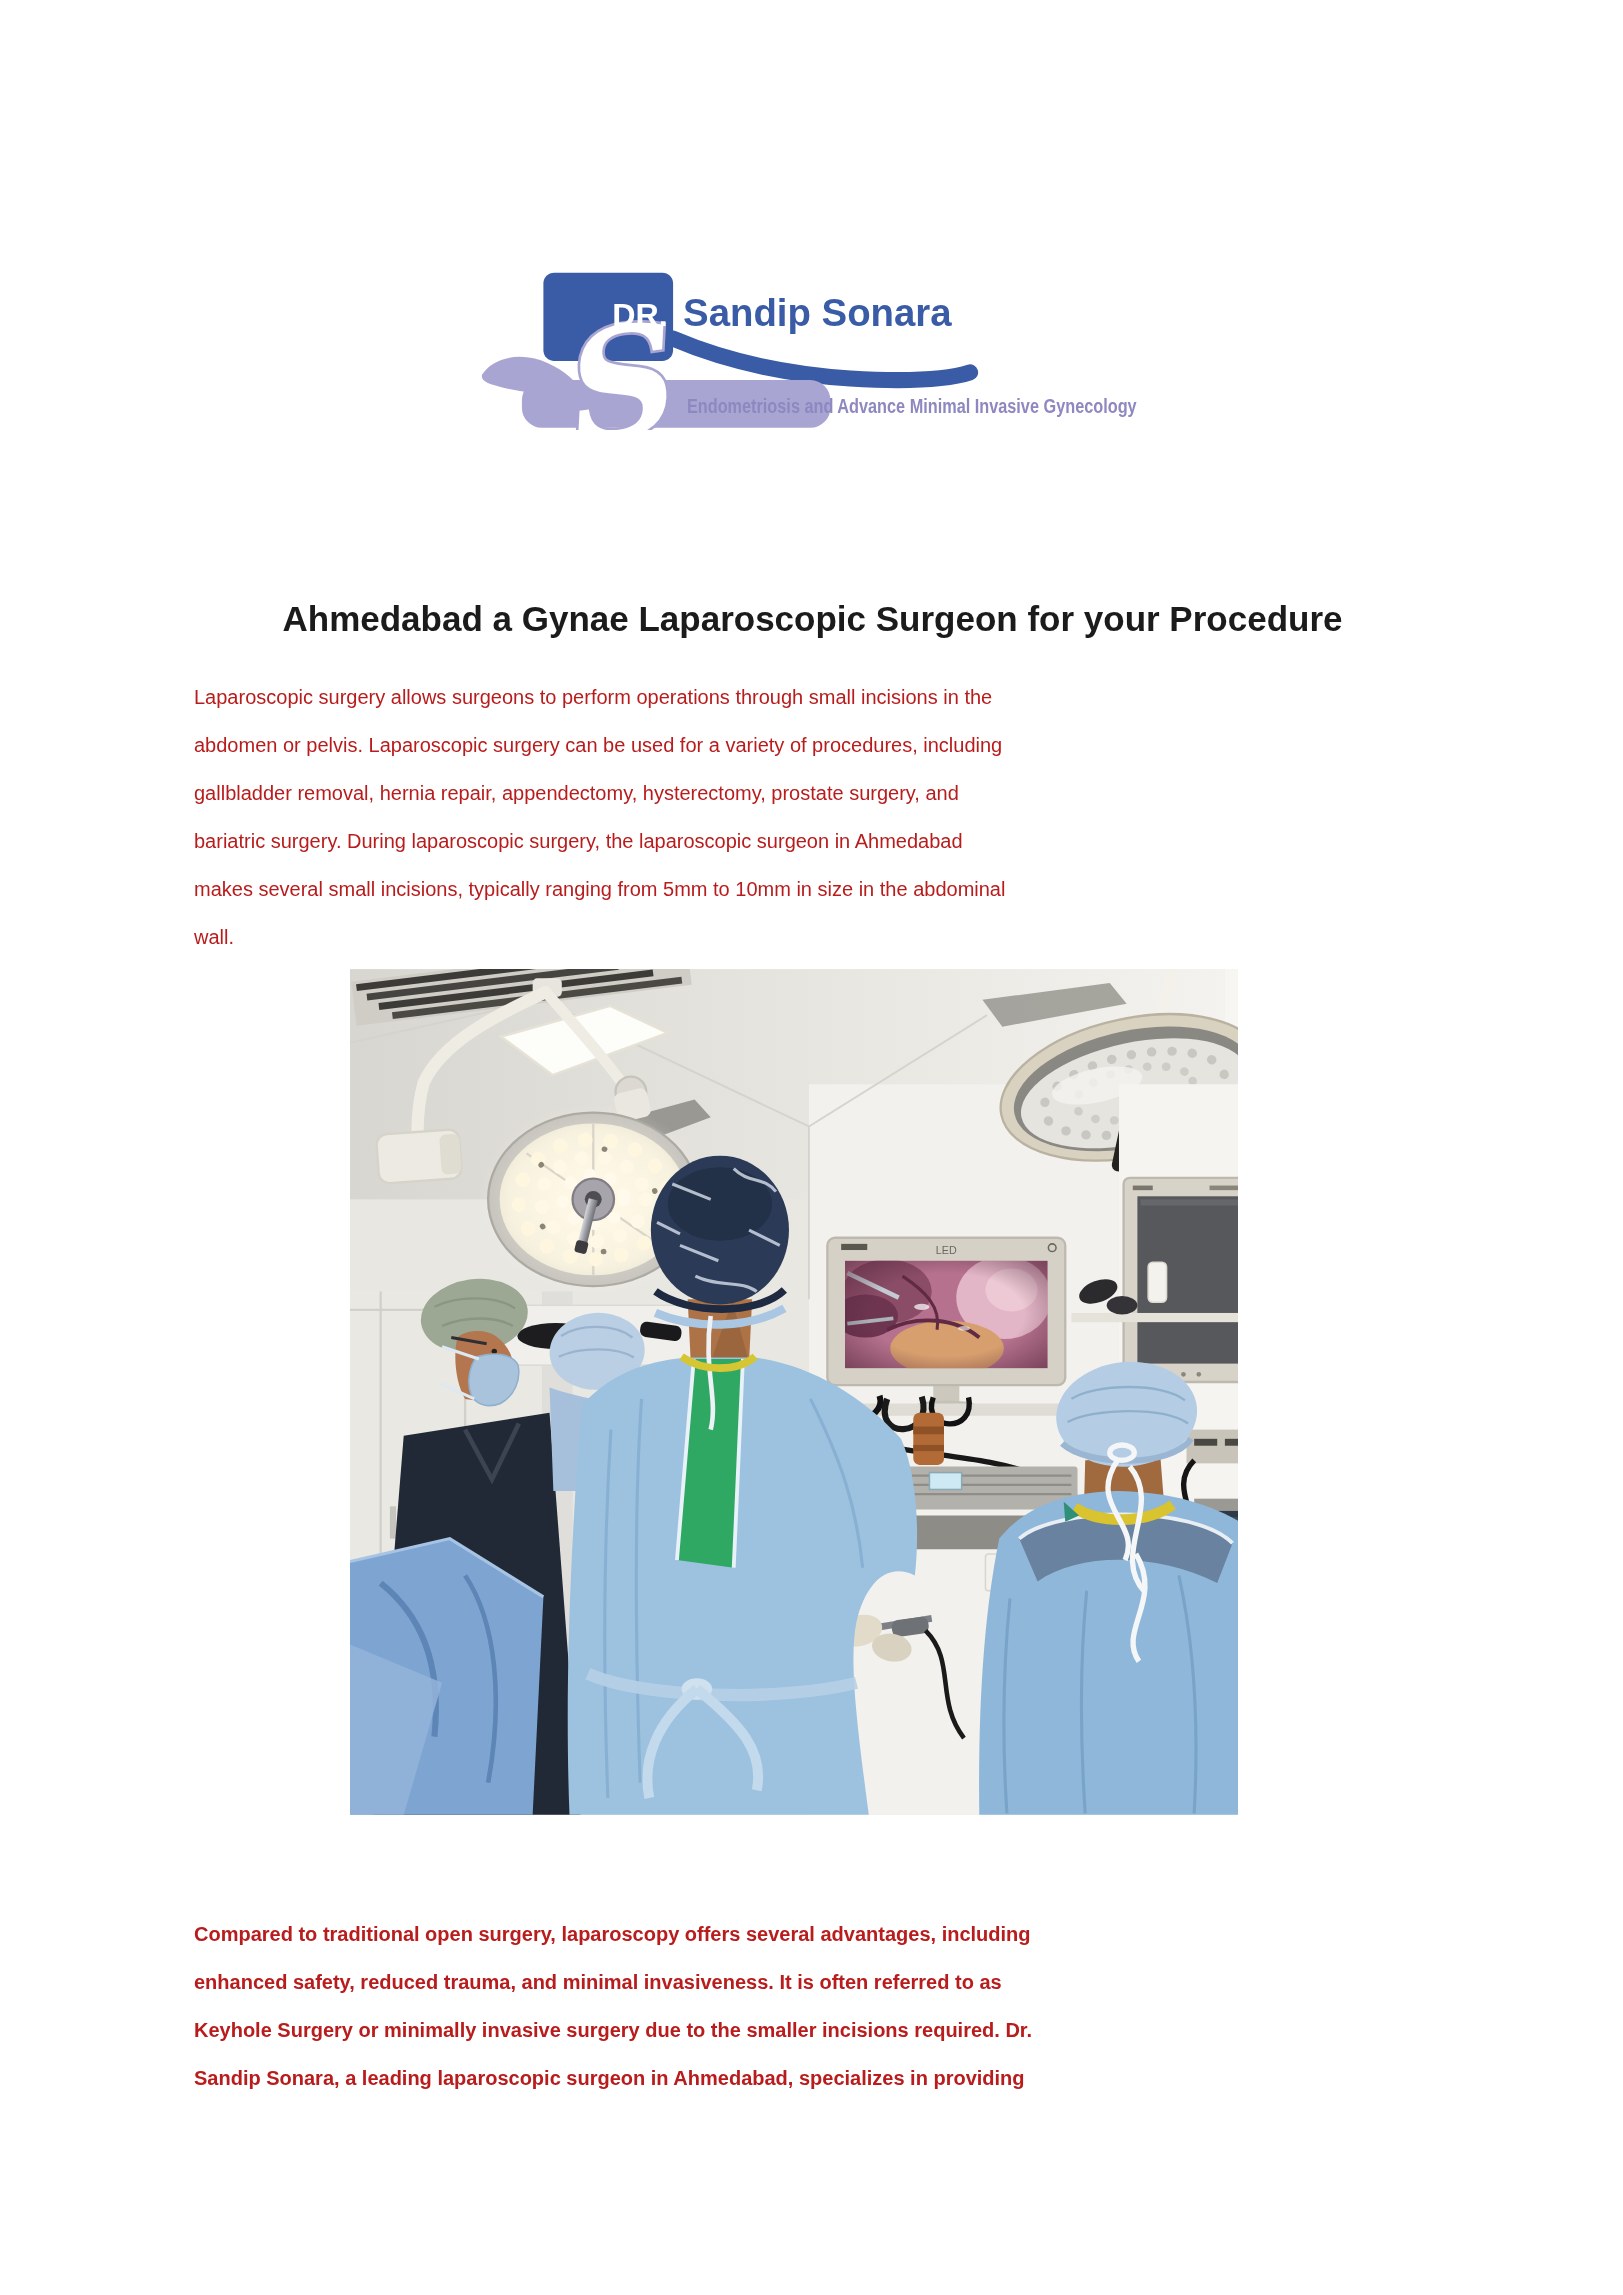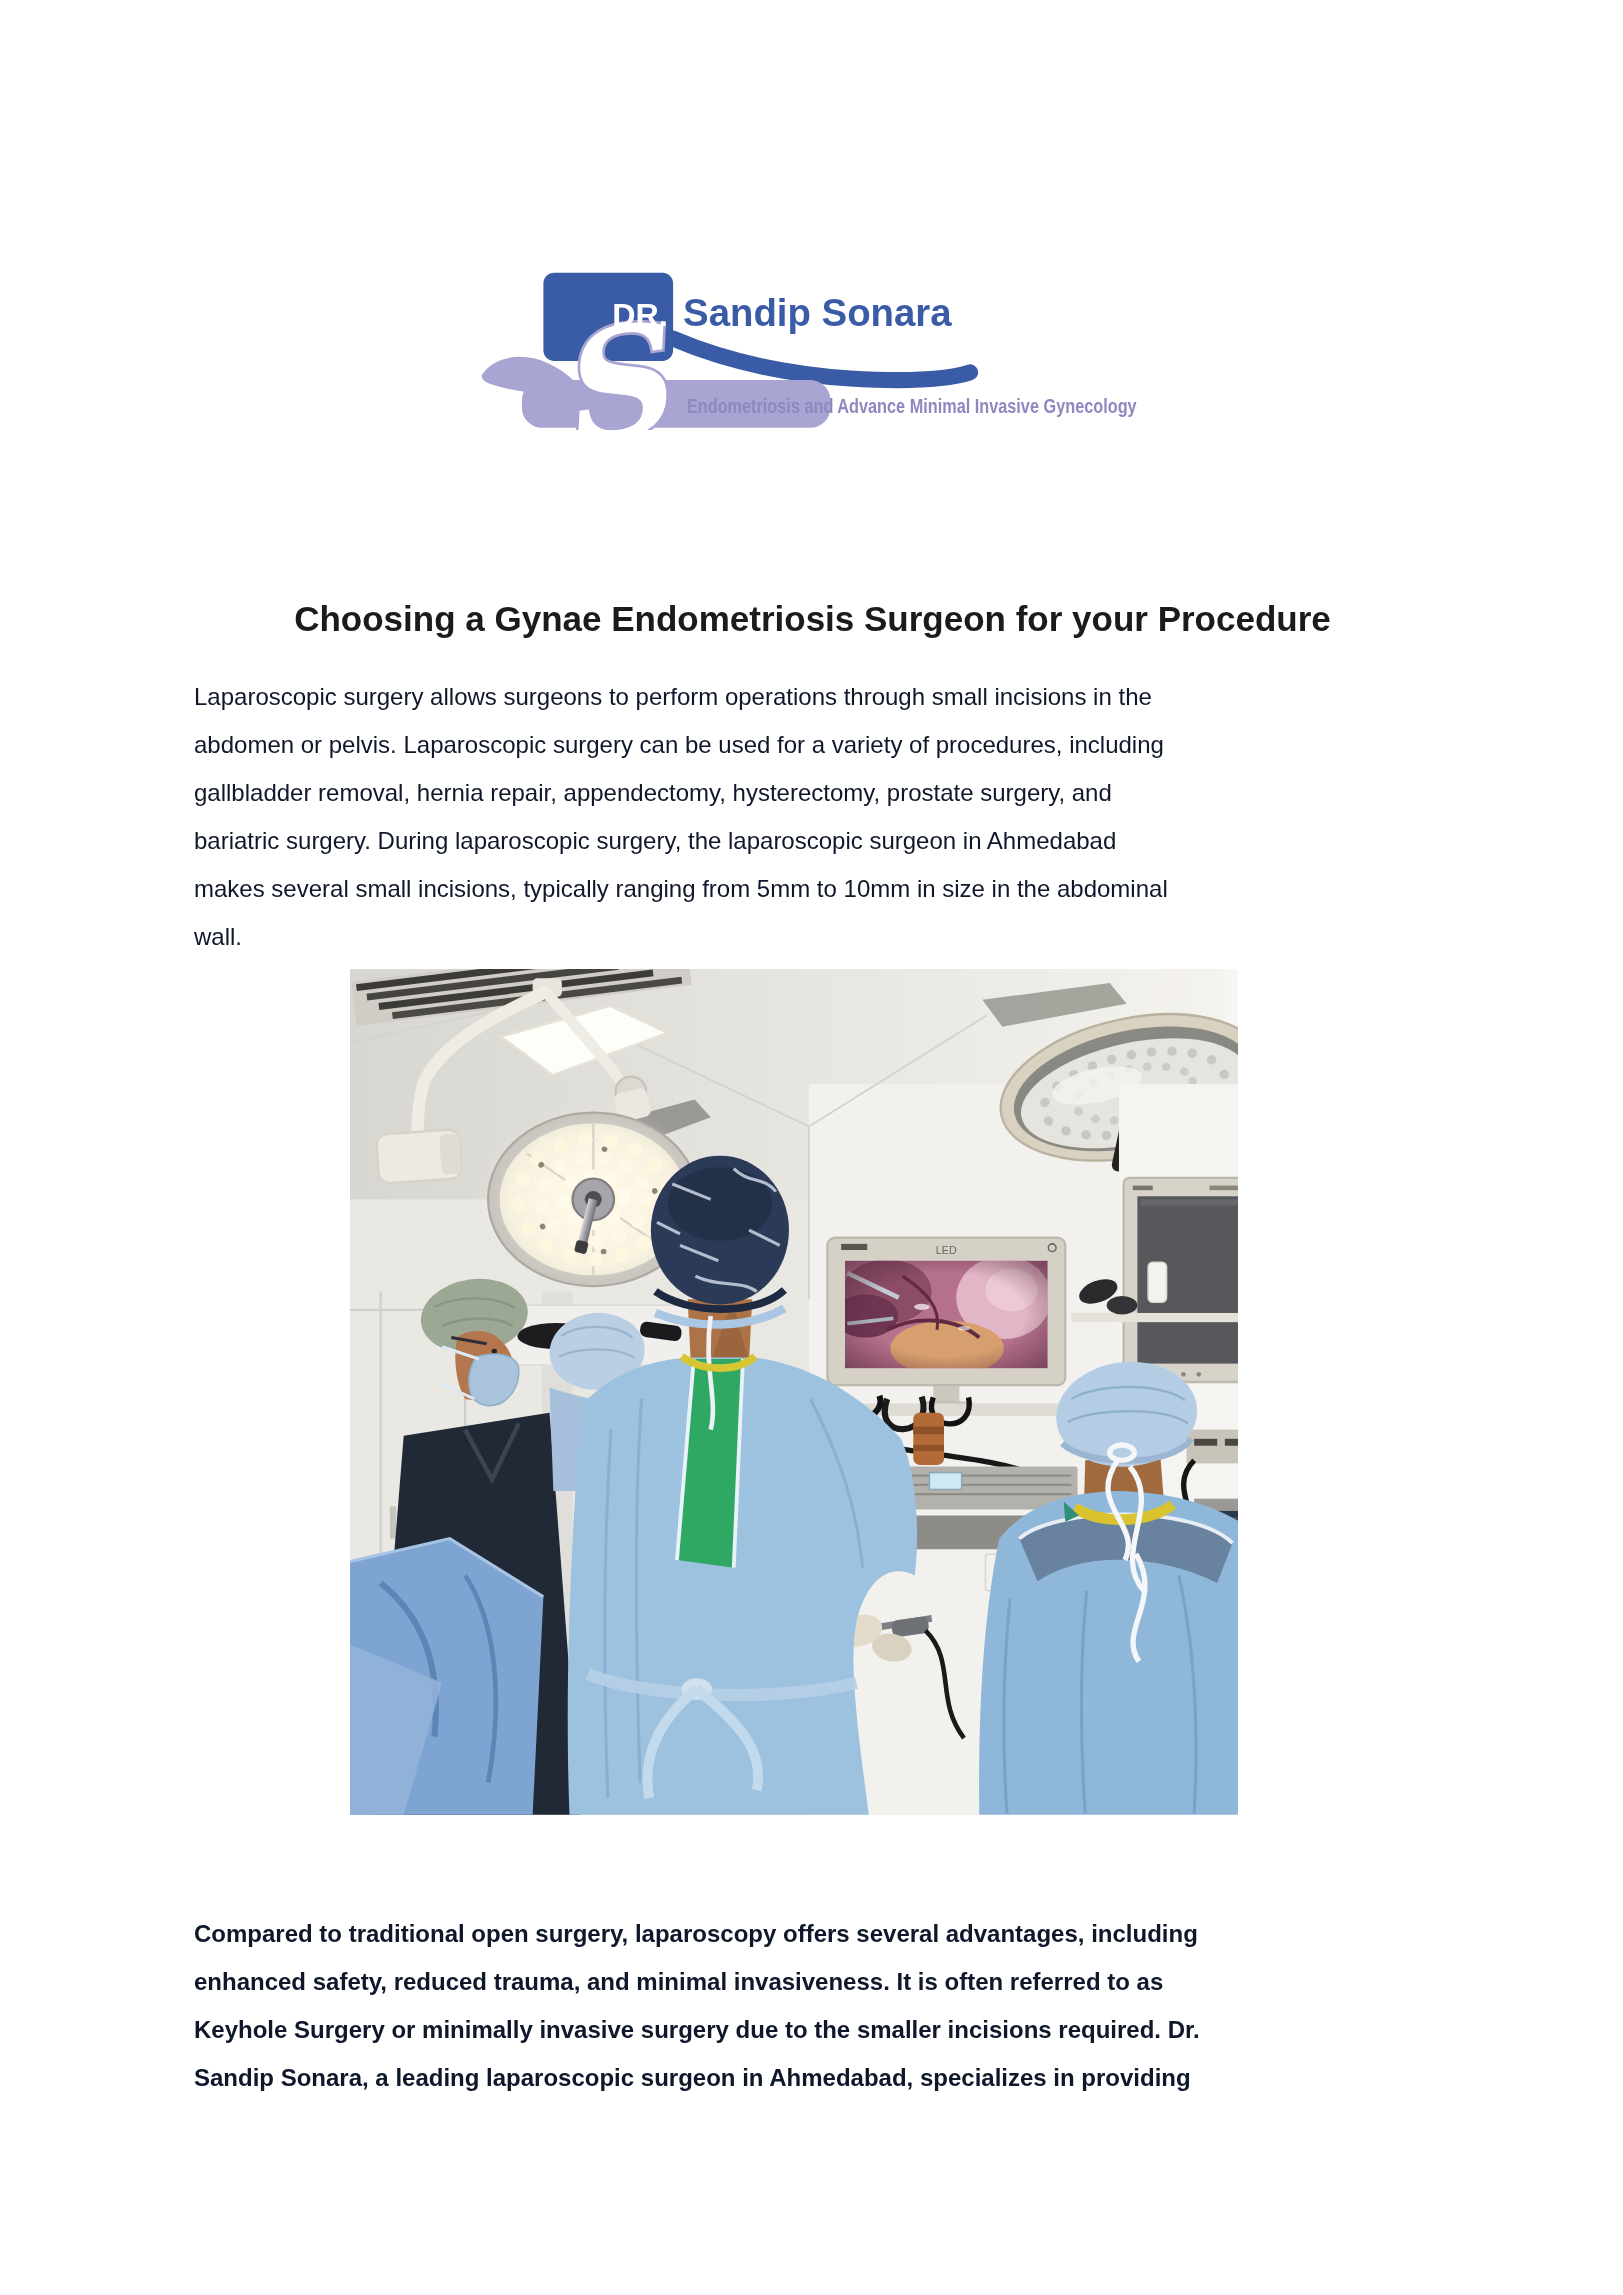--- a/index.html
+++ b/index.html
@@ -1,22 +1,22 @@
 <!DOCTYPE html>
 <html style="font-size:12.3px"><head>
 <meta charset="utf-8">
 <style>
   html,body{margin:0;padding:0;background:#ffffff;}
   .page{position:relative;width:1624px;height:2295px;background:#ffffff;overflow:hidden;
         font-family:"Liberation Sans", sans-serif;color:#1d1d1d;}
   .logo{position:absolute;left:474px;top:265px;width:676px;height:165px;}
   .doc-title{position:absolute;left:160px;top:576px;width:1305px;text-align:center;
              font-size:35px;font-weight:bold;color:#1b1b1b;letter-spacing:0px;}
-  .para{position:absolute;left:194px;width:1305px;font-size:24px;line-height:48px;
-        color:#0f172a;white-space:pre-line;}
+  .para{position:absolute;left:194px;width:1305px;font-size:20px;line-height:48px;
+        color:#b91c1c;white-space:pre-line;}
   .para1{top:673px;}
   .para2{top:1910px;font-weight:bold;}
   .photo{position:absolute;left:350px;top:969px;width:888px;height:846px;overflow:hidden;}
   svg text{font-family:"Liberation Sans", sans-serif;}
   .sglyph{font-family:"DejaVu Serif", serif;font-style:italic;font-weight:bold;}
 </style>
 </head>
 <body>
 
 <div class="page">
@@ -32,21 +32,21 @@
       <rect x="62" y="150" width="402" height="62" rx="26" fill="#a9a5d2"></rect>
 
       <text class="sglyph" x="195" y="222" font-size="195" text-anchor="middle" fill="#ffffff" stroke="#a9a5d2" stroke-width="7" paint-order="stroke" transform="rotate(-8 195 160)">S</text>
 
       <text x="252" y="79" text-anchor="end" font-size="42" font-weight="bold" fill="#ffffff">DR.</text>
       <text x="272" y="79" font-size="50" font-weight="bold" fill="#3a5ba6">Sandip Sonara</text>
       <text x="277" y="193" font-size="26" font-weight="bold" fill="#8d88c0" textLength="586" lengthAdjust="spacingAndGlyphs">Endometriosis and Advance Minimal Invasive Gynecology</text>
     </svg>
   </div>
 
-  <h1 class="doc-title">Choosing a Gynae Endometriosis Surgeon for your Procedure</h1>
+  <h1 class="doc-title">Ahmedabad a Gynae Laparoscopic Surgeon for your Procedure</h1>
 
   <div class="para para1">Laparoscopic surgery allows surgeons to perform operations through small incisions in the
 abdomen or pelvis. Laparoscopic surgery can be used for a variety of procedures, including
 gallbladder removal, hernia repair, appendectomy, hysterectomy, prostate surgery, and
 bariatric surgery. During laparoscopic surgery, the laparoscopic surgeon in Ahmedabad
 makes several small incisions, typically ranging from 5mm to 10mm in size in the abdominal
 wall.</div>
 
   <div class="photo">
     <svg width="924" height="846" viewBox="0 0 1204 1102">

